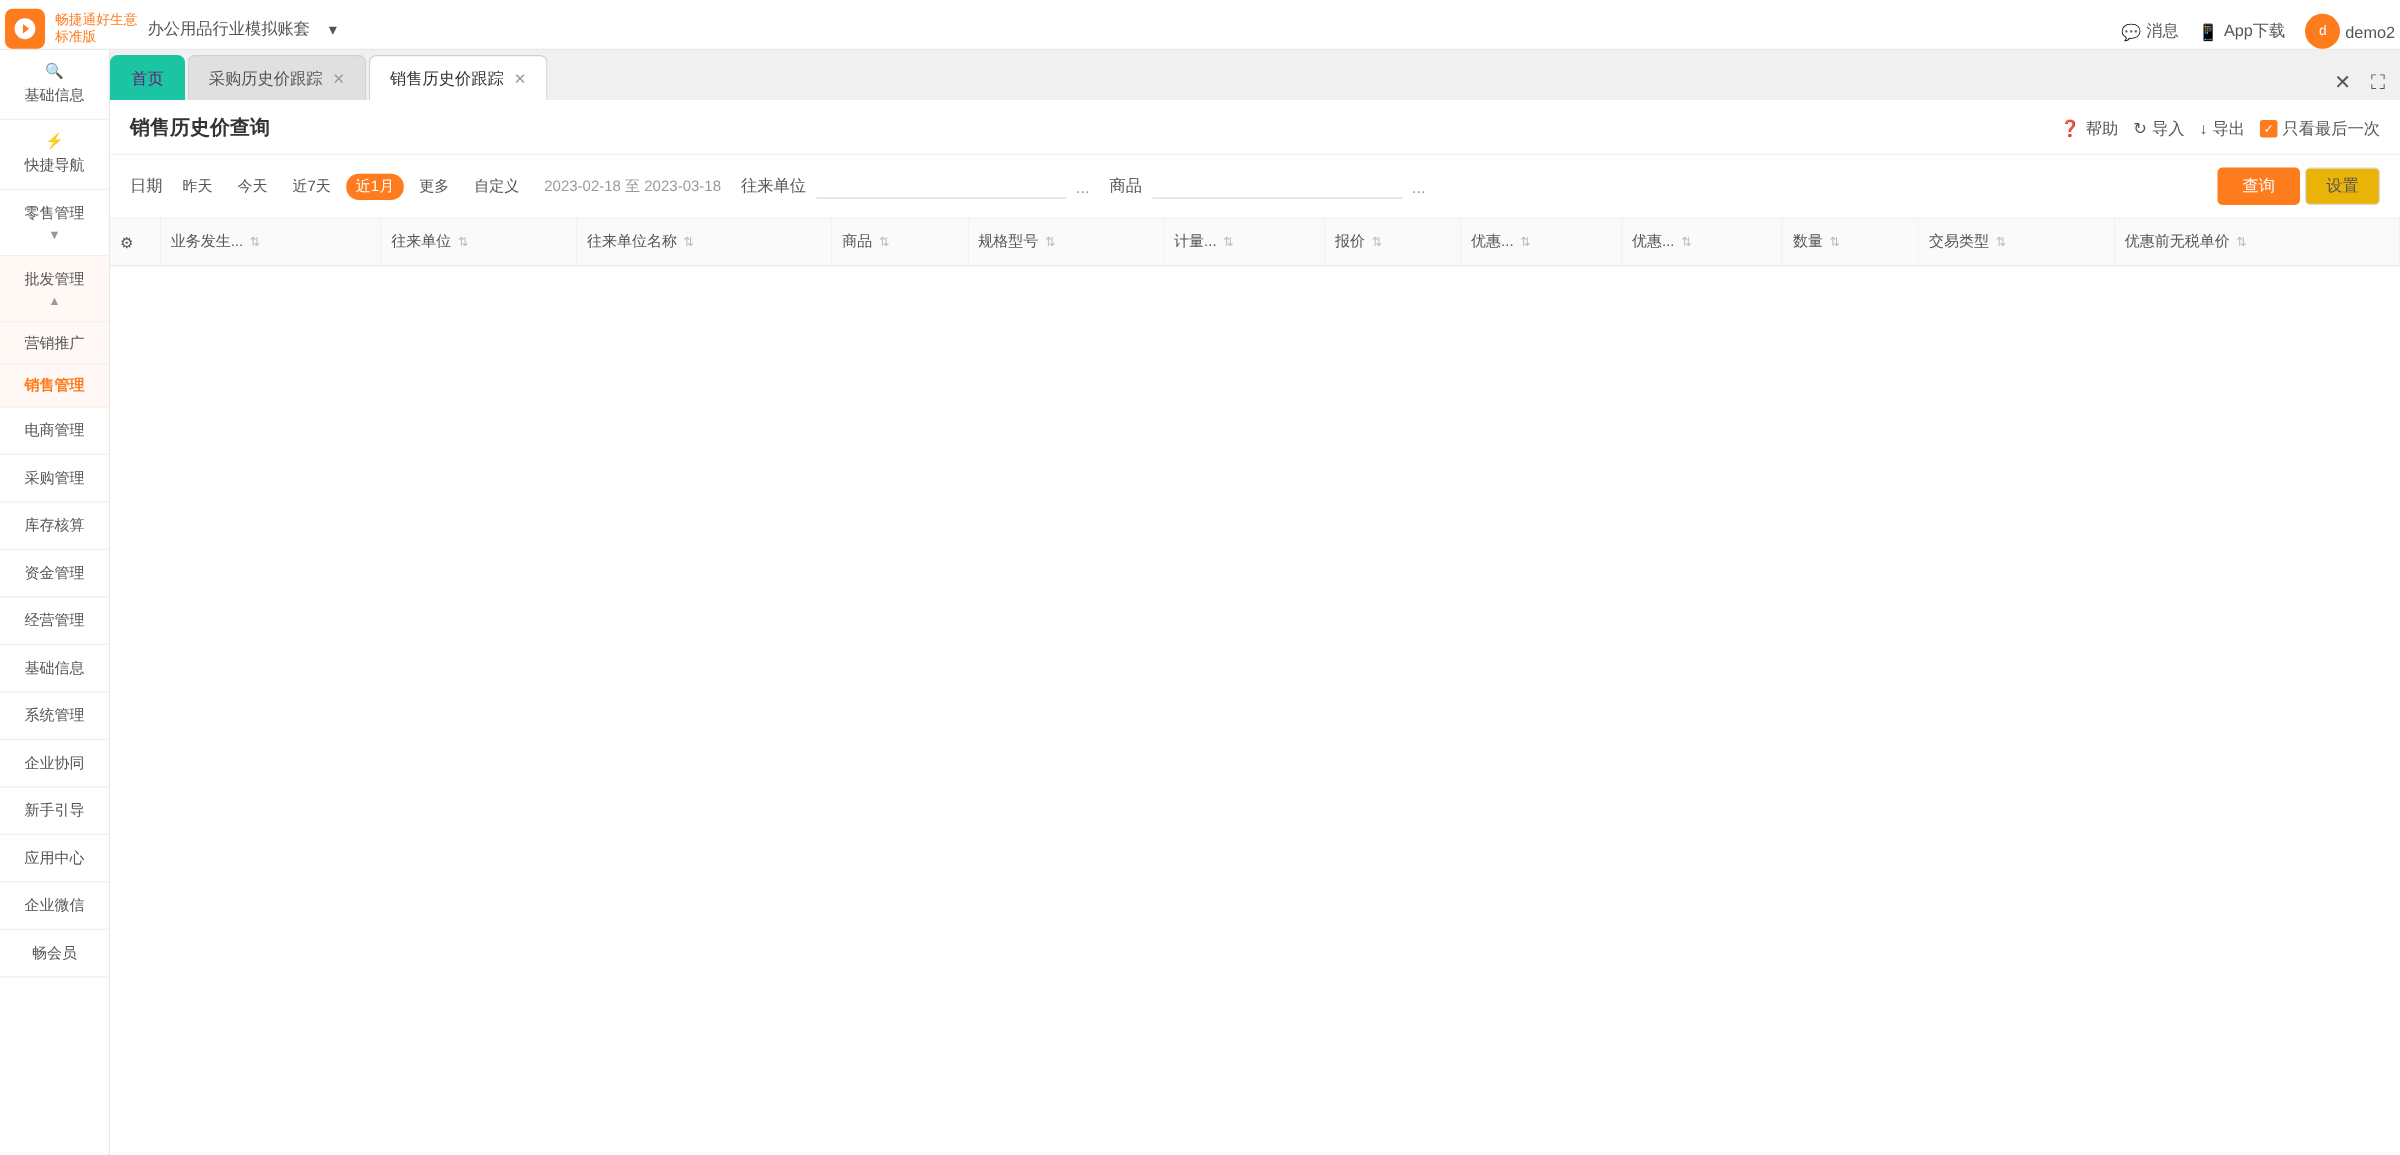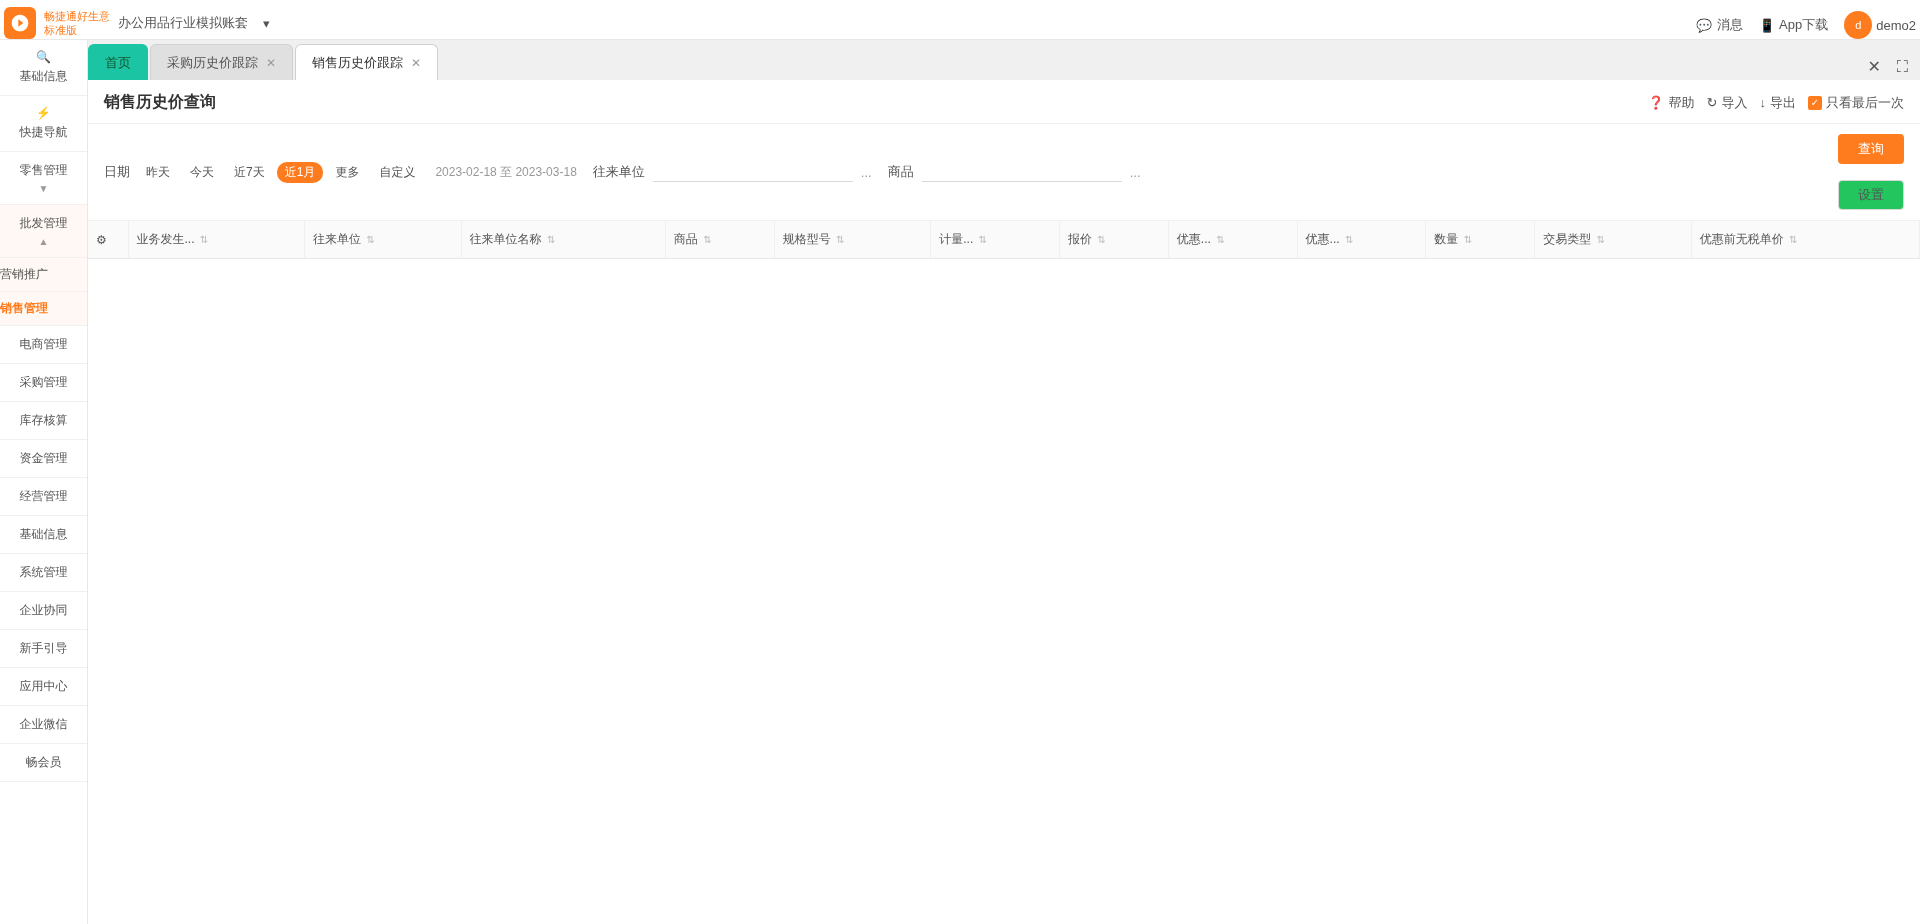--- a/index.html
+++ b/index.html
@@ -18,31 +18,31 @@
 
     
     .main-layout { display: flex; flex: 1; overflow: hidden; }
 
     
     .sidebar { width: 88px; background: #fff; border-right: 1px solid #e8e8e8; display: flex; flex-direction: column; flex-shrink: 0; overflow-y: auto; }
     .sidebar-item { padding: 10px 4px; text-align: center; cursor: pointer; font-size: 12px; color: #555; border-bottom: 1px solid #f0f0f0; display: flex; flex-direction: column; align-items: center; gap: 4px; }
     .sidebar-item.has-arrow { flex-direction: column; justify-content: center; padding: 10px 8px; }
     .sidebar-item.has-arrow .label { flex: 1; text-align: center; }
     .sidebar-arrow { font-size: 10px; color: #999; }
-    .sidebar-sub { padding: 8px 0 8px 0; background: #fff8f4; font-size: 12px; cursor: pointer; color: #555; text-align: left; border-bottom: 1px solid #f0f0f0; }
+    .sidebar-sub { padding: 8px 0 8px 0; background: #fff8f4; font-size: 12px; cursor: pointer; color: #555; text-align: center; border-bottom: 1px solid #f0f0f0; }
     .sidebar-sub.active { color: #ff7c1e; font-weight: bold; }
 
     
     .content-area { flex: 1; display: flex; flex-direction: column; overflow: hidden; }
 
     
     .tab-bar { height: 40px; background: #f0f0f0; display: flex; align-items: flex-end; flex-shrink: 0; padding-left: 0; }
     .tab { height: 36px; padding: 0 16px; display: flex; align-items: center; gap: 8px; background: #e0e0e0; border-radius: 6px 6px 0 0; cursor: pointer; font-size: 13px; color: #555; border: 1px solid #d0d0d0; border-bottom: none; margin-right: 2px; }
     .tab.active { background: #fff; color: #333; border-color: #d0d0d0; }
-    .tab-home { background: #1bc4a3; color: #14532d; border-color: #1bc4a3; }
+    .tab-home { background: #1bc4a3; color: #701a75; border-color: #1bc4a3; }
     .tab-close { font-size: 12px; color: #999; cursor: pointer; line-height: 1; }
     .tab-bar-actions { margin-left: auto; display: flex; align-items: center; padding-right: 8px; gap: 8px; }
     .tab-bar-btn { background: none; border: none; cursor: pointer; color: #555; font-size: 16px; padding: 4px; }
 
     
     .page-content { flex: 1; background: #fff; overflow: hidden; display: flex; flex-direction: column; }
 
     
     .page-header { padding: 12px 16px 10px; border-bottom: 1px solid #f0f0f0; display: flex; align-items: center; justify-content: space-between; }
     .page-title { font-size: 16px; font-weight: bold; color: #333; }
@@ -57,22 +57,22 @@
     .filter-group { display: flex; align-items: center; gap: 8px; }
     .filter-label { color: #555; white-space: nowrap; }
     .date-options { display: flex; align-items: center; gap: 4px; }
     .date-option { padding: 2px 8px; border-radius: 3px; cursor: pointer; color: #555; font-size: 12px; }
     .date-option.active { background: #ff7c1e; color: #fff; border-radius: 10px; }
     .date-range { font-size: 12px; color: #999; margin-left: 4px; }
     .filter-input-group { display: flex; align-items: center; gap: 8px; }
     .filter-input { border: none; border-bottom: 1px solid #d9d9d9; padding: 2px 4px; font-size: 13px; color: #555; width: 200px; outline: none; }
     .filter-dots { color: #999; }
     .query-btn { background: #ff7c1e; color: #fff; border: none; border-radius: 4px; padding: 6px 20px; cursor: pointer; font-size: 13px; }
-    .settings-btn { background: #22c55e; color: #555; border: 1px solid #d9d9d9; border-radius: 4px; padding: 5px 16px; cursor: pointer; font-size: 13px; }
-    .btn-group { display: flex; flex-direction: column; gap: 16px; margin-left: auto; }
+    .settings-btn { background: #eab308; color: #555; border: 1px solid #d9d9d9; border-radius: 4px; padding: 5px 16px; cursor: pointer; font-size: 13px; }
+    .btn-group { display: flex; flex-direction: row; gap: 4px; margin-left: auto; }
 
     
     .table-area { flex: 1; overflow: auto; }
     .data-table { width: 100%; border-collapse: collapse; }
     .data-table th { background: #fafafa; border-bottom: 1px solid #e8e8e8; border-right: 1px solid #f0f0f0; padding: 10px 8px; text-align: left; font-weight: normal; color: #555; font-size: 12px; white-space: nowrap; position: sticky; top: 0; }
     .data-table th .sort-icon { color: #bbb; font-size: 10px; margin-left: 2px; }
     .data-table .settings-col { width: 40px; }
 
     
     .empty-state { flex: 1; display: flex; flex-direction: column; align-items: center; justify-content: center; padding: 60px; }

